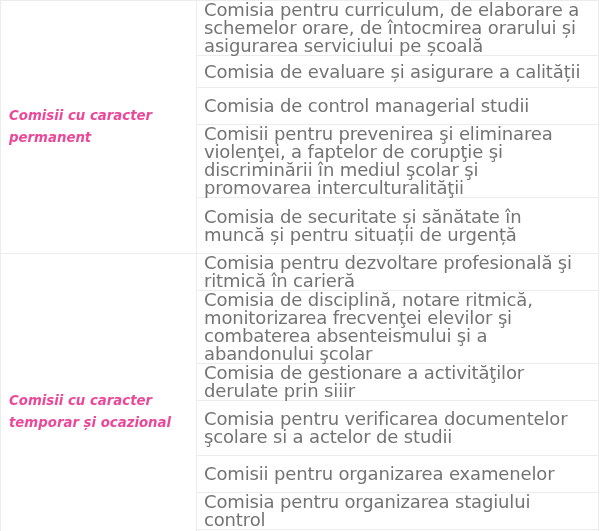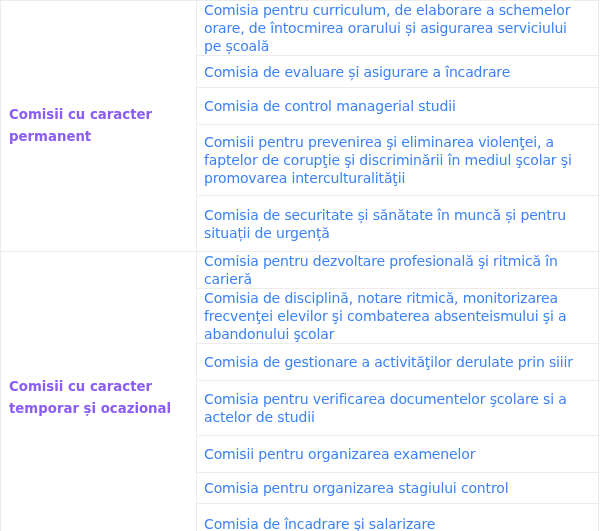--- a/index.html
+++ b/index.html
@@ -23,42 +23,43 @@
       border: 1px solid #ececec;
       vertical-align: middle;
       padding: 0;
     }
     td.group-label {
       width: 187px;
       padding: 0 0 0 8px !important;
       font-weight: bold;
       font-size: 13.3px;
       line-height: 22px;
-      color: #8b5cf6;
+      color: #ec4899;
+      font-style: italic;
     }
     td.item {
       padding: 0 14px 0 7px !important;
-      font-size: 14px;
+      font-size: 18px;
       line-height: 18px;
       letter-spacing: -0.15px;
-      color: #3b82f6;
+      color: #737373;
     }
   </style>
 </head>
 <body>
 
 <table class="commissions">
   <tbody>
 
     <tr style="height:52px">
       <td class="group-label" rowspan="5">Comisii cu caracter permanent</td>
       <td class="item">Comisia pentru curriculum, de elaborare a schemelor orare, de întocmirea orarului și asigurarea serviciului pe școală</td>
     </tr>
     <tr style="height:32px">
-      <td class="item">Comisia de evaluare și asigurare a încadrare</td>
+      <td class="item">Comisia de evaluare și asigurare a calității</td>
     </tr>
     <tr style="height:37px">
       <td class="item">Comisia de control managerial studii</td>
     </tr>
     <tr style="height:71px">
       <td class="item">Comisii pentru prevenirea şi eliminarea violenţei, a faptelor de corupţie şi discriminării în mediul şcolar şi promovarea interculturalităţii</td>
     </tr>
     <tr style="height:56px">
       <td class="item">Comisia de securitate și sănătate în muncă și pentru situații de urgență</td>
     </tr>

